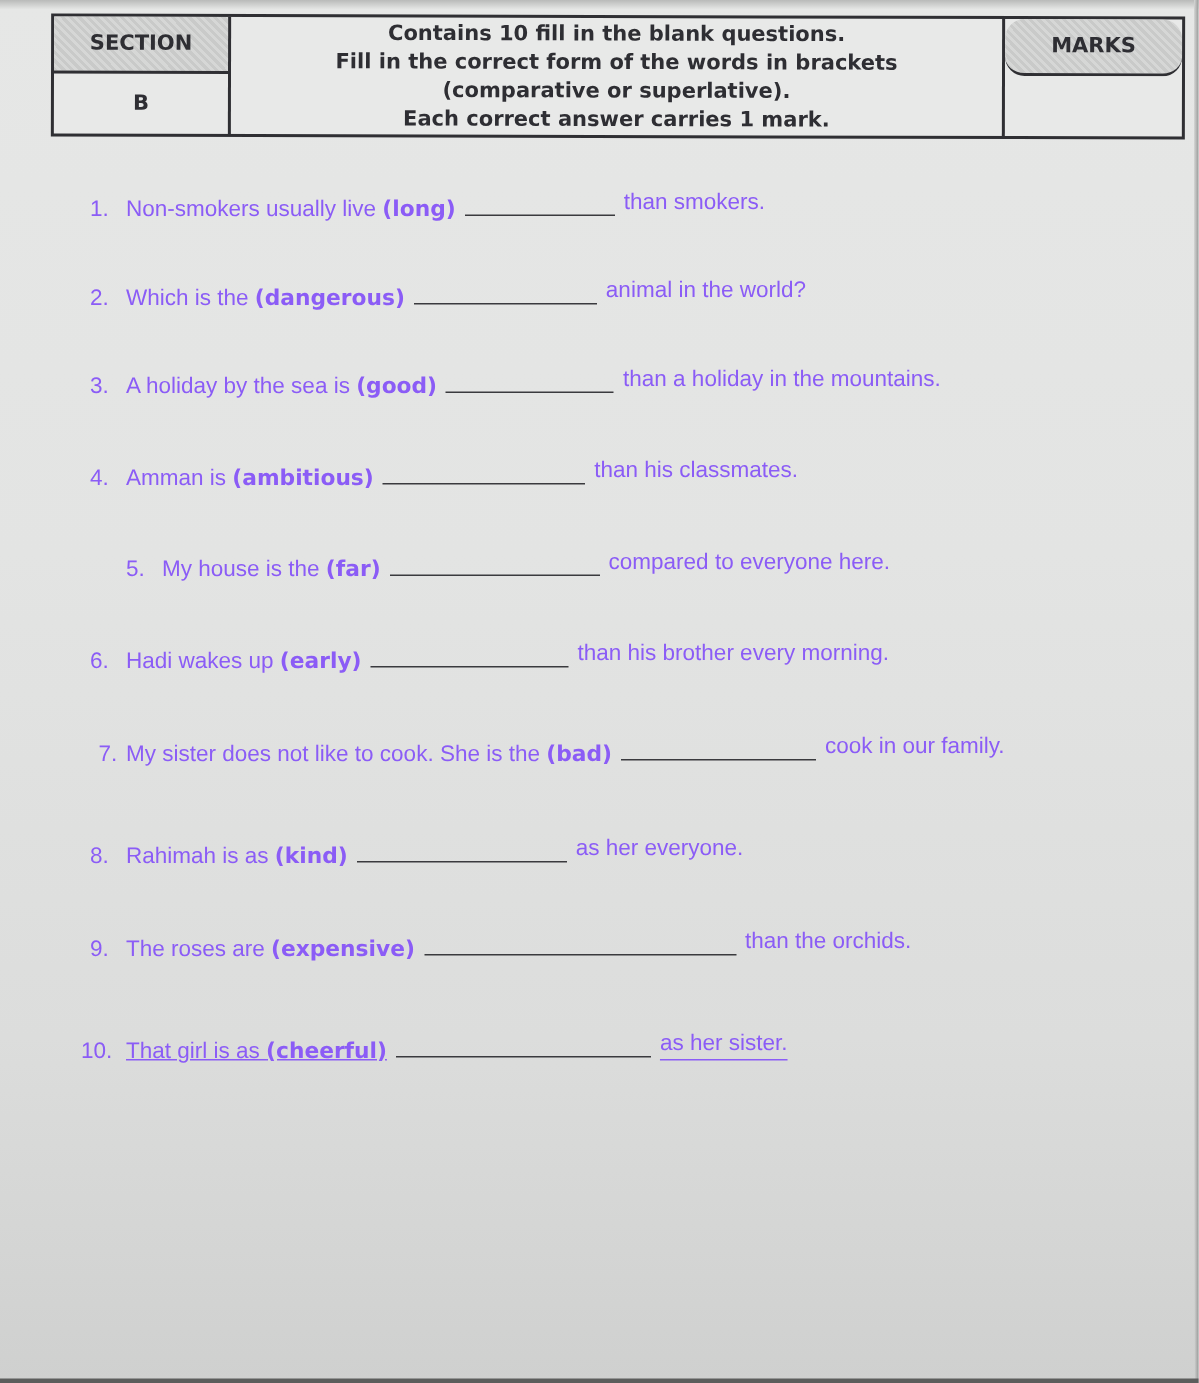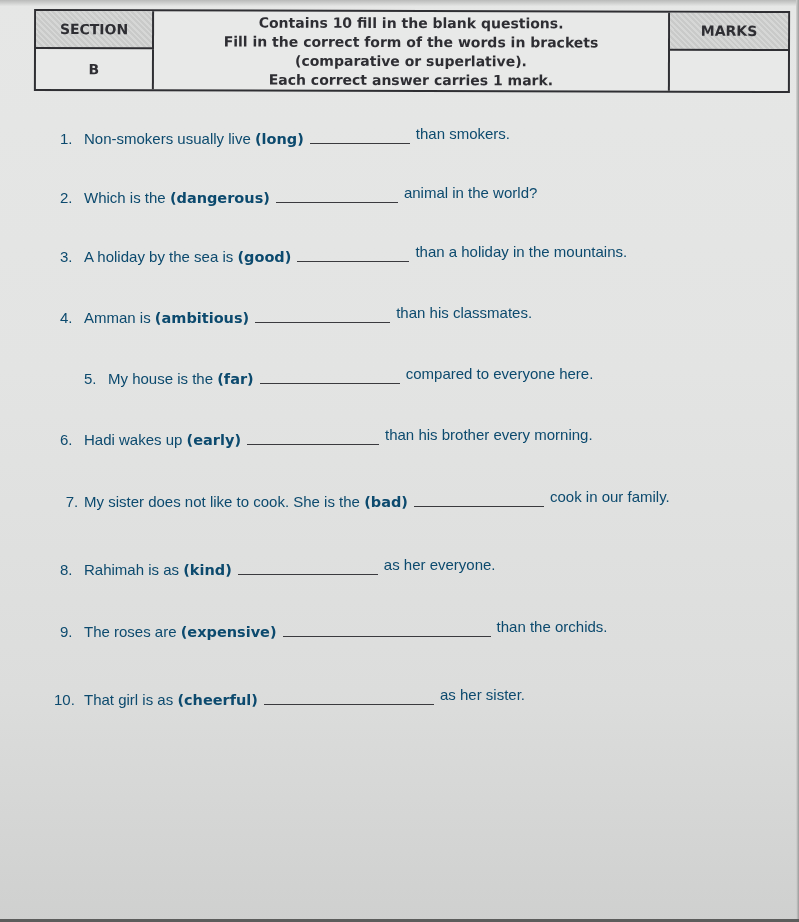--- a/index.html
+++ b/index.html
@@ -75,31 +75,32 @@
       flex-direction: column;
       line-height: 19px;
       font-size: 14px;
       text-align: center;
       padding-top: 2px;
     }
     .cell-marks-head {
       grid-column: 3; grid-row: 1;
       border-bottom: 2px solid #2f2f33;
       background: repeating-linear-gradient(45deg, #c9cac9 0 2px, #d6d7d6 2px 4px);
+      border-radius: 13px;
     }
     .cell-marks-value {
       grid-column: 3; grid-row: 2;
     }
 
     
     .question {
       position: absolute;
       font-family: "Liberation Sans", sans-serif;
       font-size: 15px;
-      color: #0c4a6e;
+      color: #8b5cf6;
       white-space: nowrap;
       line-height: 18px;
     }
     .q-num {
       display: inline-block;
       width: 24px;
     }
     .q-num.wide { width: 30px; }
     .q-word {
       font-family: "DejaVu Sans", sans-serif;
@@ -173,15 +174,15 @@
 </div>
 
 <div class="question" style="left:60px; top:560px;">
   <span class="q-num">8.</span><span>Rahimah is as </span><span class="q-word">(kind)</span><span class="q-blank" style="width:140px;"></span><span class="q-after">as her everyone.</span>
 </div>
 
 <div class="question" style="left:60px; top:622px;">
   <span class="q-num">9.</span><span>The roses are </span><span class="q-word">(expensive)</span><span class="q-blank" style="width:208px;"></span><span class="q-after">than the orchids.</span>
 </div>
 
-<div class="question" style="left:54px; top:690px;">
+<div class="question" style="left:54px; top:690px;text-decoration:underline;">
   <span class="q-num wide">10.</span><span>That girl is as </span><span class="q-word">(cheerful)</span><span class="q-blank" style="width:170px;"></span><span class="q-after">as her sister.</span>
 </div>
 
 </body></html>

